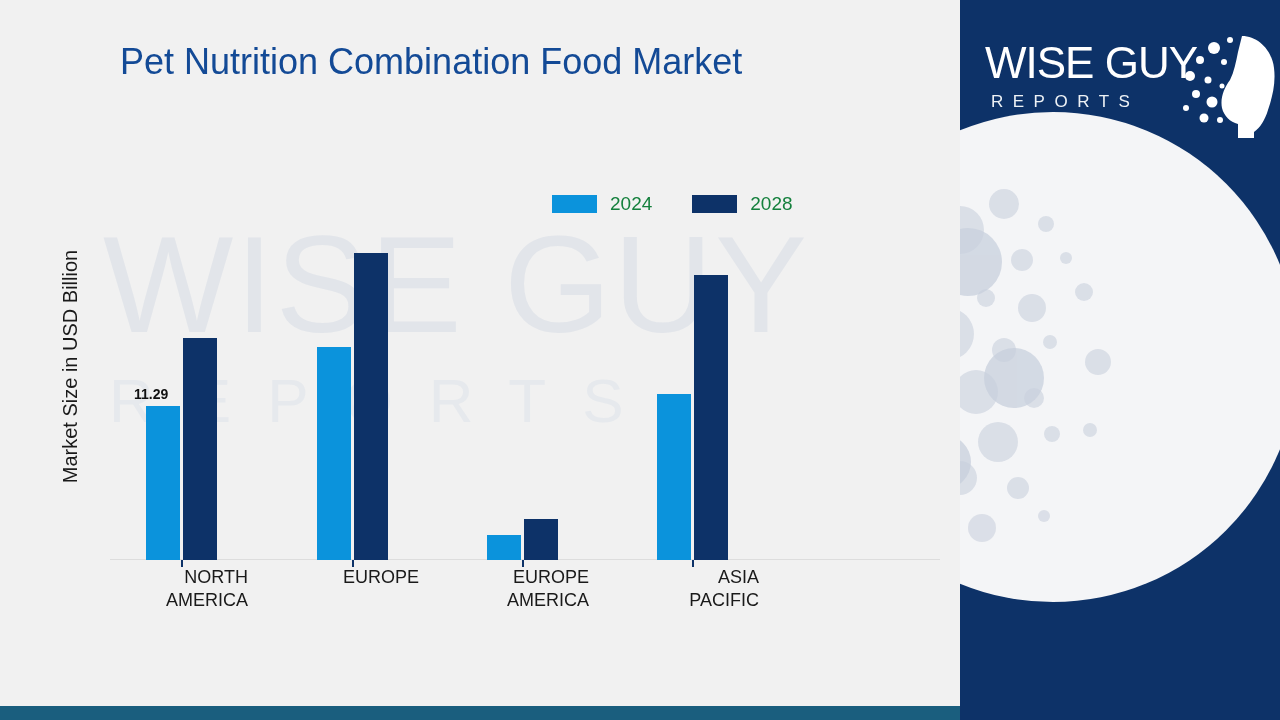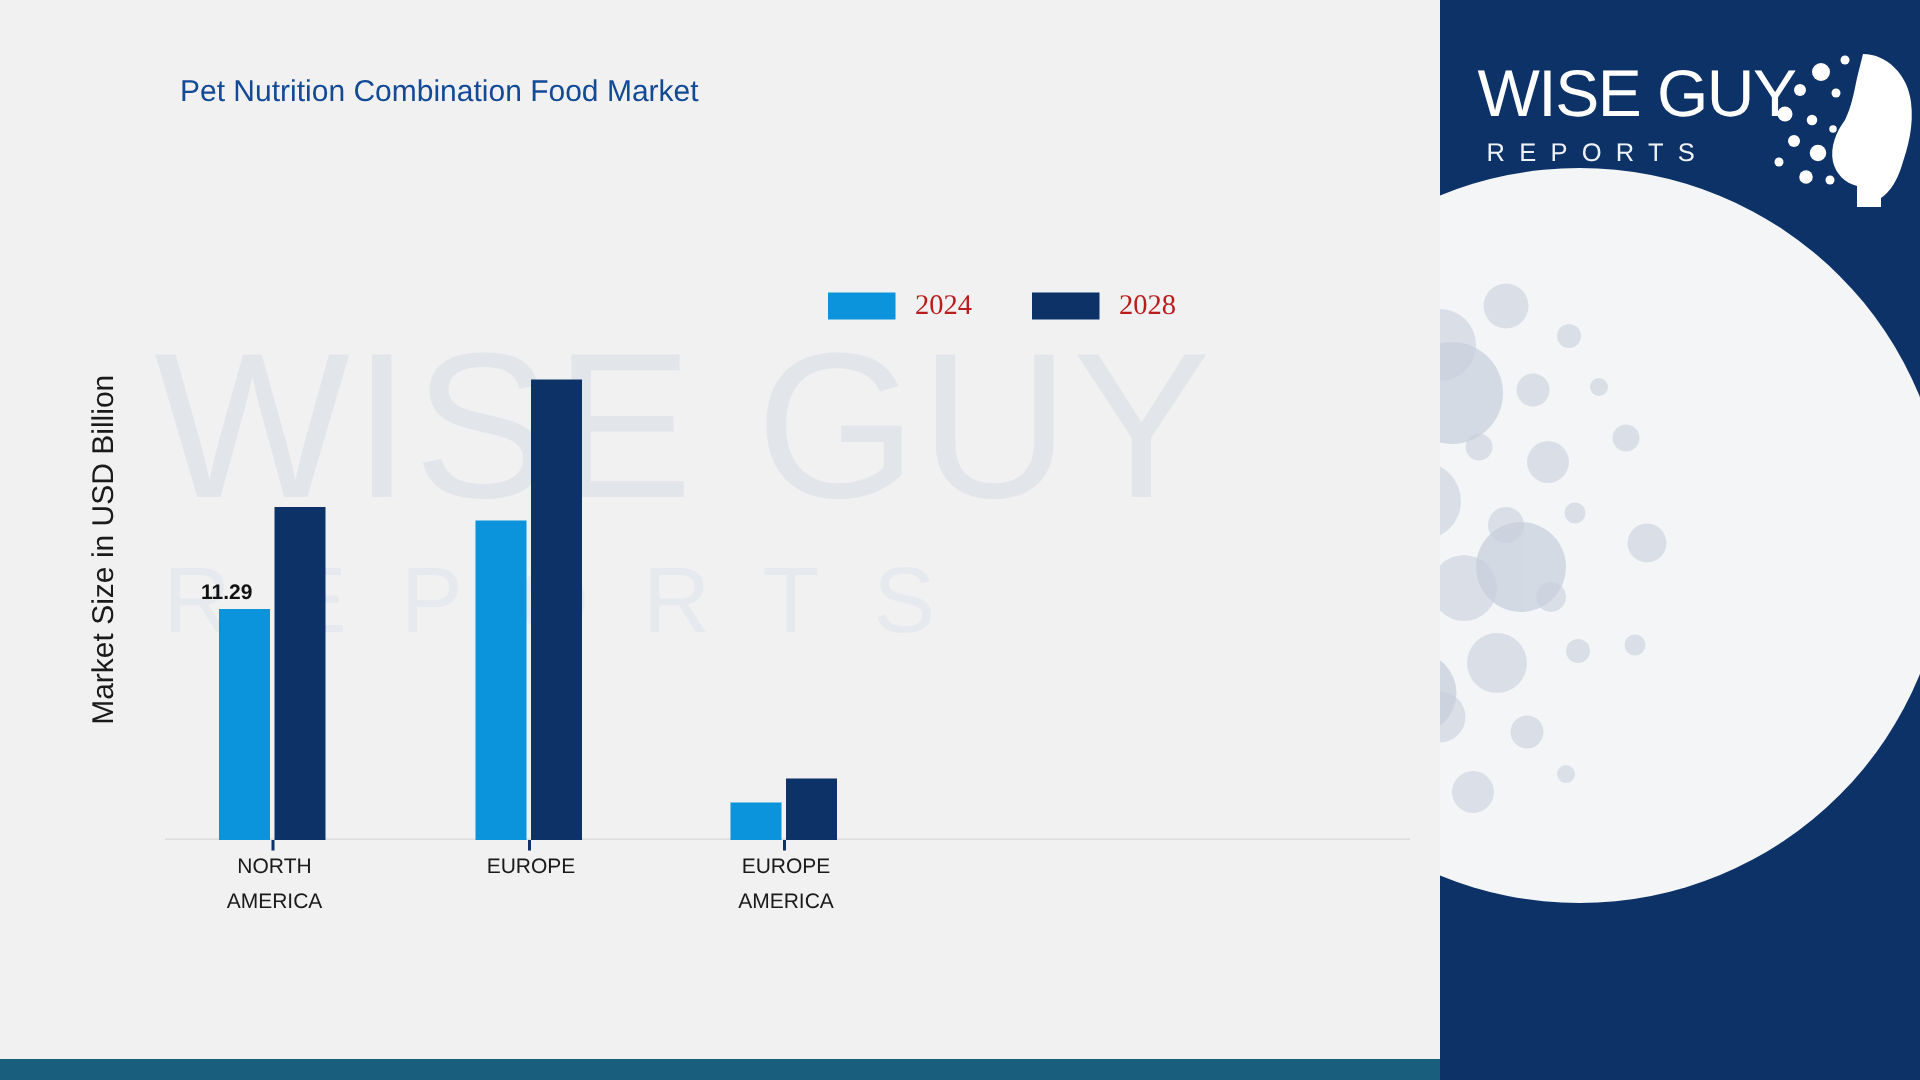--- a/index.html
+++ b/index.html
@@ -109,41 +109,41 @@
     letter-spacing: 36px;
     font-family: "Liberation Sans", sans-serif;
     white-space: nowrap;
   }
 
   
   .chart-title {
     position: absolute;
     left: 120px; top: 40px;
     width: 680px;
-    font-size: 20px;
+    font-size: 36px;
     line-height: 43px;
     color: #134a96;
     font-family: "Liberation Sans", sans-serif;
     font-weight: 400;
   }
 
   
   .legend {
     position: absolute;
     left: 552px; top: 193px;
     display: flex;
     align-items: center;
     gap: 40px;
   }
   .legend-item { display: flex; align-items: center; gap: 13px; }
   .legend-swatch { width: 45px; height: 18px; display: block; }
   .legend-label {
     font-size: 19px;
-    color: #b91c1c;
-    font-family: Liberation Serif, serif;
+    color: #15803d;
+    font-family: Liberation Sans, sans-serif;
   }
 
   
   .y-axis-label {
     position: absolute;
     left: -100px; top: 355px;
     width: 340px;
     transform: rotate(-90deg);
     text-align: center;
     font-size: 20px;
@@ -180,22 +180,22 @@
     position: absolute;
     bottom: -7px; left: 35px;
     width: 2px; height: 7px;
     background: #0d3268;
   }
   .group-label {
     position: absolute;
     top: 336px;
     left: -28px;
     width: 130px;
-    text-align: center;
-    font-size: 14px;
+    text-align: right;
+    font-size: 18px;
     line-height: 23px;
     color: #1a1a1a;
     font-family: "Liberation Sans", sans-serif;
   }
   .value-label {
     position: absolute;
     font-size: 14px;
     font-weight: bold;
     color: #111111;
     font-family: "Liberation Sans", sans-serif;
@@ -253,20 +253,29 @@
     <div class="group" style="left:377px; width:71px;">
       <div class="bar bar-2024" style="height:25px;"></div>
       <div class="bar bar-2032" style="height:41px;"></div>
       <div class="tick"></div>
       <div class="group-label">
         <div>EUROPE</div>
         <div>AMERICA</div>
       </div>
     </div>
 
+    <div class="group" style="left:547px; width:71px;">
+      <div class="bar bar-2024" style="height:166px;"></div>
+      <div class="bar bar-2032" style="height:285px;"></div>
+      <div class="tick"></div>
+      <div class="group-label">
+        <div>ASIA</div>
+        <div>PACIFIC</div>
+      </div>
+    </div>
 
   </div>
 
   <div class="teal-bar"></div>
 
   <div class="right-panel">
     <div class="panel-head-silhouette"></div>
     <div class="panel-head-chin"></div>
     <div class="panel-nose"></div>
     <div class="panel-circle"></div>

